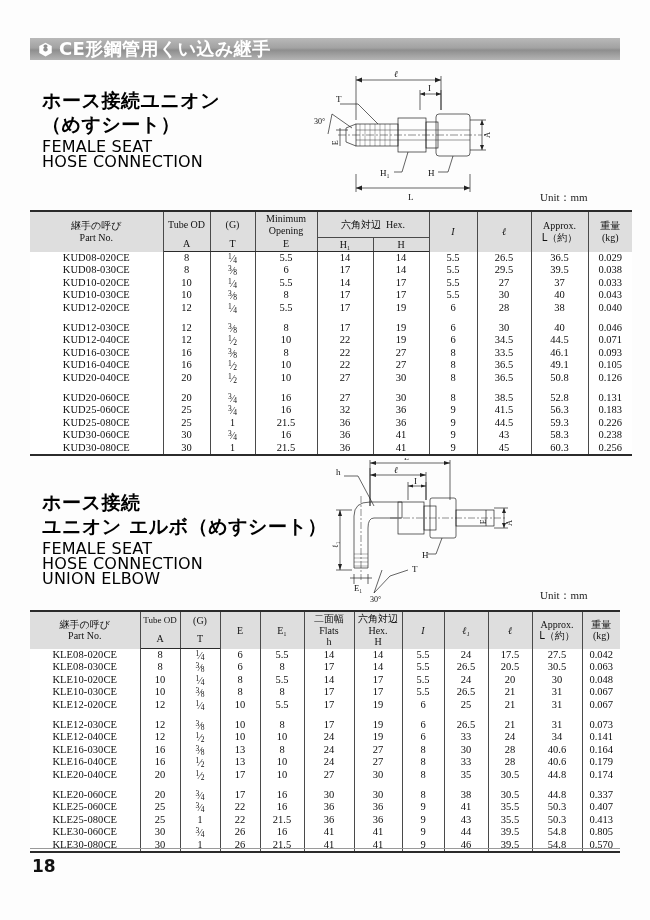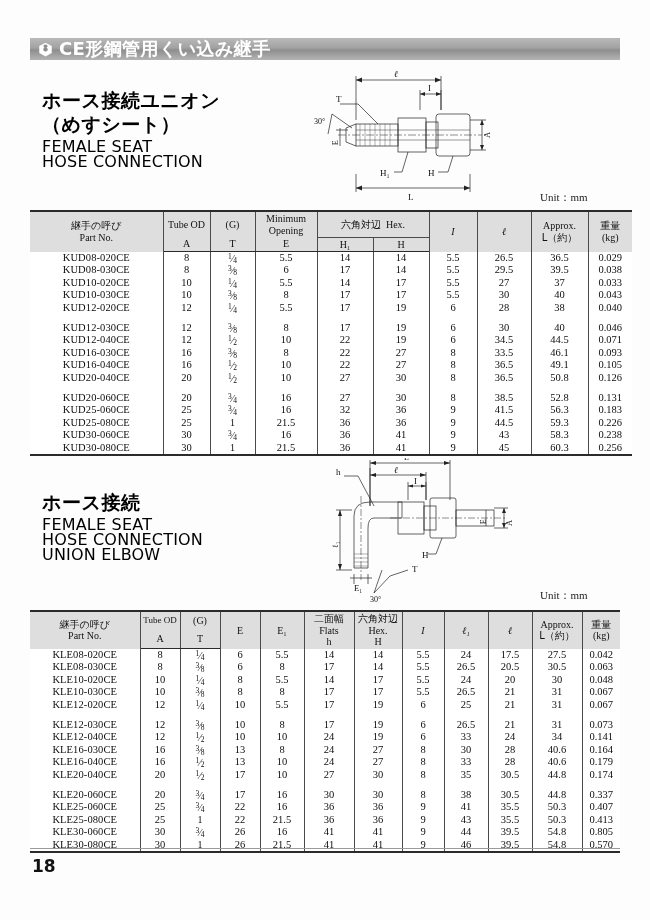--- a/index.html
+++ b/index.html
@@ -525,20 +525,21 @@
           <td class="">9</td>
           <td class="">45</td>
           <td class="">60.3</td>
           <td class="no-right">0.256</td>
         </tr>
       </tbody>
   </table>
 
   <div class="sect-title" style="top:490px;">
     <div class="jp-line">ホース接続</div>
+    <div class="jp-line">ユニオン エルボ（めすシート）</div>
     <div class="en-block">
       <div class="en-line">FEMALE SEAT</div>
       <div class="en-line">HOSE CONNECTION</div>
       <div class="en-line">UNION ELBOW</div>
     </div>
   </div>
 
   <div class="drawing" style="left:330px; top:458px;">
     <svg width="230" height="145" viewBox="0 0 230 145">
       <g stroke="#222" stroke-width="0.7" fill="none">

